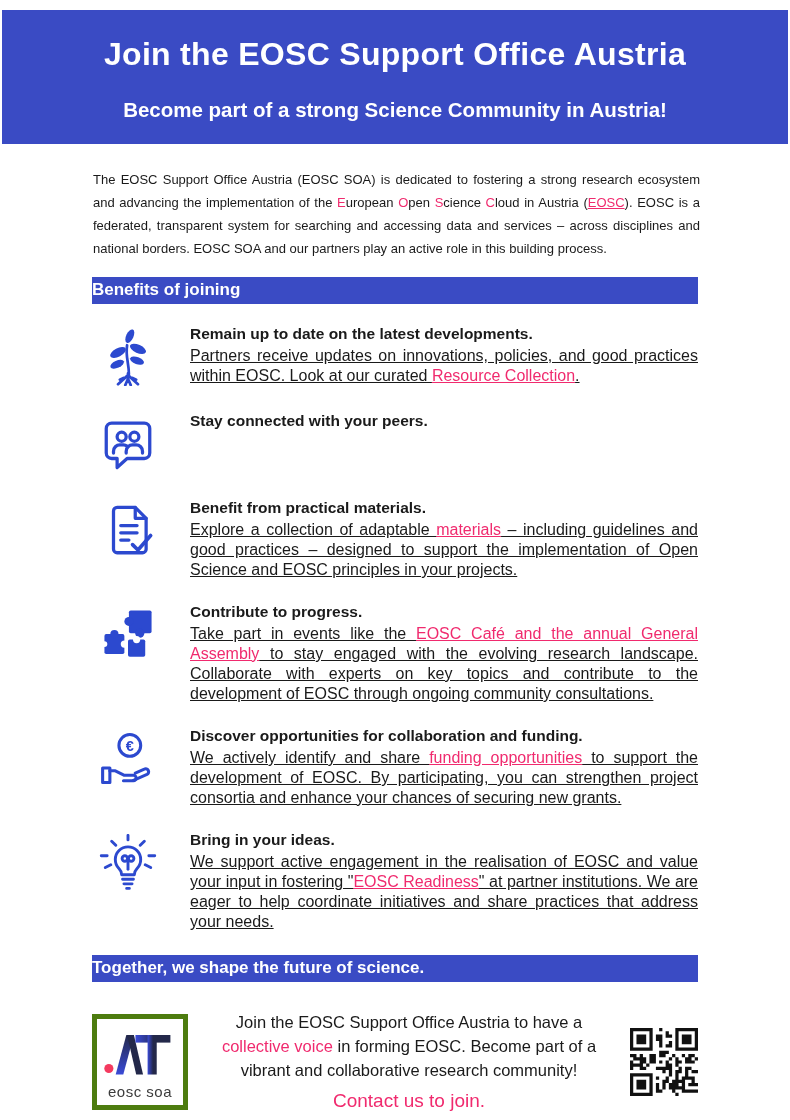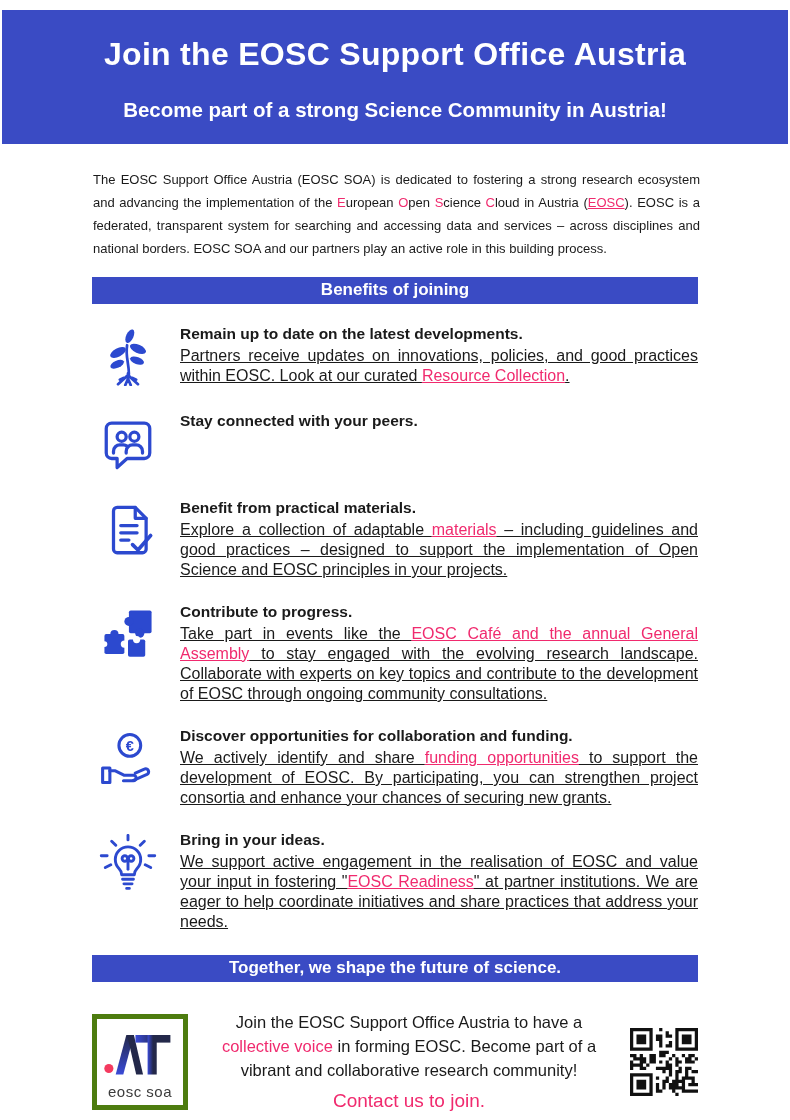--- a/index.html
+++ b/index.html
@@ -21,24 +21,24 @@
     text-align:center;padding:20px 0 22px;
   }
   .hero h1{font-size:32px;margin:6px 0 0;font-weight:bold;letter-spacing:.3px;}
   .hero h2{font-size:20.5px;margin:25px 0 0;font-weight:bold;}
   .intro{
     margin:24px 90px 0 93px;font-size:13px;line-height:23px;
     text-align:justify;
   }
   .banner{
     margin:17px 92px 0;background:var(--accent_blue);color:#fff;
-    font-weight:bold;font-size:17px;text-align:center;padding:3px 0 4px;
+    font-weight:bold;font-size:17px;text-align:left;padding:3px 0 4px;
   }
   .benefits{margin:21px 92px 0;}
-  .benefit{display:flex;gap:22px;margin-bottom:23px;align-items:flex-start;}
+  .benefit{display:flex;gap:32px;margin-bottom:23px;align-items:flex-start;}
   .bicon{
     flex:0 0 60px;height:64px;color:var(--icon_blue);margin-left:6px;
     display:flex;align-items:center;justify-content:center;
   }
   .bicon svg{width:58px;height:58px;}
   .btext{flex:1;}
   .btext h3{font-size:15.5px;margin:0 0 3px;font-weight:bold;}
   .btext p{font-size:16px;line-height:20px;margin:0;text-align:justify;text-decoration:underline;}
   .pink{color:var(--link_pink);}
   a.link{color:var(--link_pink);text-decoration:underline;cursor:pointer;}

